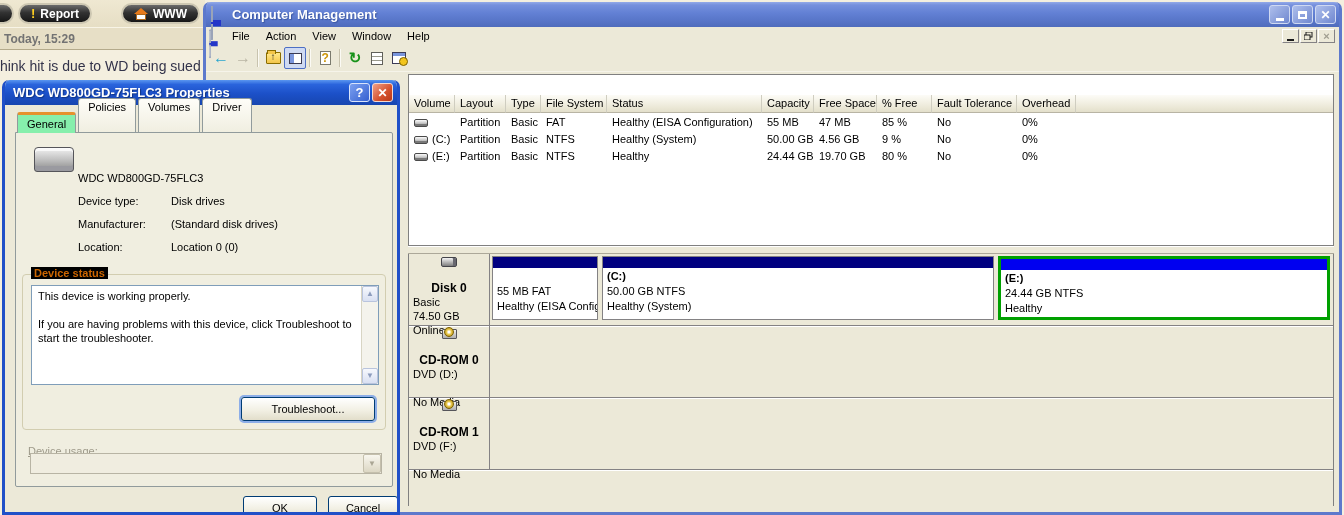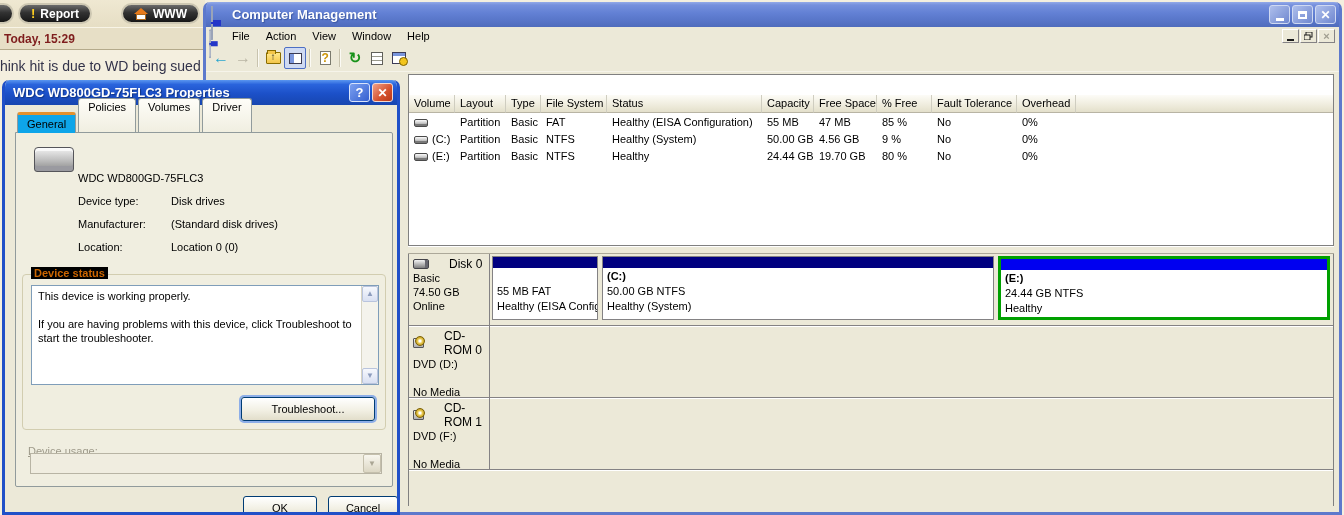--- a/index.html
+++ b/index.html
@@ -15,21 +15,21 @@
   .bg-toolbar { position:absolute; left:0; top:0; width:205px; height:27px;
     background:linear-gradient(#efe8d2,#e6dec4); }
   .pill { position:absolute; top:3px; height:21px; border-radius:11px;
     background:linear-gradient(180deg,#6b6b6b,#323232 45%,#171717);
     border:2px solid #cdc7b2; color:#fff; font-weight:bold; font-size:12px;
     display:flex; align-items:center; gap:5px; padding:0 11px; }
   .pill .picon { font-size:13px; line-height:1; }
   .bg-datebar { position:absolute; left:0; top:27px; width:205px; height:23px;
     background:#e7dfc6; border-top:1px solid #f8f4e6; border-bottom:1px solid #b4aa8b;
     display:flex; align-items:center; }
-  .bg-datebar span { font-weight:bold; font-size:12px; color:#7f1d1d; padding-left:4px; }
+  .bg-datebar span { font-weight:bold; font-size:12px; color:#737373; padding-left:4px; }
   .bg-message { position:absolute; left:-4px; top:58px; width:210px;
     font-size:14px; color:#33334a; white-space:nowrap; overflow:hidden; }
 
   
   .cm-window { position:absolute; left:203px; top:2px; width:1139px; height:513px;
     border:3px solid #5d79cc; border-top:none; border-radius:7px 7px 0 0;
     background:#ece9d8; }
   .cm-titlebar { height:25px; border-radius:5px 5px 0 0; padding:0 3px 0 5px;
     background:linear-gradient(180deg,#93aae8 0%,#7690dd 12%,#6280d4 45%,#5673c6 80%,#4f6cbc 100%);
     display:flex; align-items:center; }
@@ -94,21 +94,21 @@
   .drive-glyph { display:inline-block; width:14px; height:8px; vertical-align:-1px;
     background:linear-gradient(180deg,#fbfbfb,#cfcfcf 45%,#8e8e8e);
     border:1px solid #4a4a4a; border-radius:2px; box-shadow: inset 0 -2px 0 #787878; }
   .vol-label { margin-left:4px; }
 
   .splitter { height:8px; background:#ece9d8; border-top:1px solid #fff; border-bottom:1px solid #aca899; }
   .graph-pane { position:relative; border-left:1px solid #808080; border-right:1px solid #808080;
     background:#ece9d8; height:252px; }
   .g-row { display:flex; border-bottom:1px solid #848284; box-shadow:0 1px 0 #fff; }
   .g-label { width:81px; border-right:1px solid #848284; padding:3px 4px; line-height:14px; }
-  .g-label .hd { font-weight:normal; font-size:12px; display:flex; align-items:center; gap:20px; }
+  .g-label .hd { font-weight:bold; font-size:12px; display:flex; align-items:center; gap:14px;flex-direction:column; }
   .g-media { position:relative; flex:1; }
   .disk-glyph { display:inline-block; width:16px; height:10px;
     background:linear-gradient(180deg,#f4f4f4,#b9b9b9 50%,#7e7e7e);
     border:1px solid #44444a; border-radius:2px; box-shadow:inset -3px 0 0 #686870; }
   .cd-glyph { position:relative; display:inline-block; width:15px; height:10px;
     background:linear-gradient(180deg,#efefef,#b0b0b0); border:1px solid #55555a; border-radius:1px; }
   .cd-glyph::after { content:""; position:absolute; left:1px; top:-3px; width:8px; height:8px; border-radius:50%;
     background:radial-gradient(circle at 50% 50%, #fff 15%, #e8c84a 45%, #a8841a 90%); border:1px solid #7e6200; }
   .part-box { position:absolute; top:2px; height:64px; background:#fff; border:1px solid #848284;
     display:flex; flex-direction:column; }
@@ -129,21 +129,21 @@
     text-shadow:1px 1px 1px #103585; white-space:nowrap; overflow:hidden; }
   .dlg-help { width:21px; height:19px; border-radius:3px; border:1px solid #d9e4fb;
     background:linear-gradient(135deg,#7ba0f0,#3560d0); color:#fff; font-weight:bold; font-size:13px;
     display:flex; align-items:center; justify-content:center; margin-right:2px; }
   .dlg-close { width:21px; height:19px; border-radius:3px; border:1px solid #f4d9d0;
     background:linear-gradient(135deg,#f0a088,#d4502c 60%,#b83818); color:#fff; font-weight:bold;
     font-size:12px; display:flex; align-items:center; justify-content:center; }
   .tabs { position:absolute; left:12px; top:32px; height:21px; display:flex; align-items:flex-end; }
   .tab { height:35px; padding:2px 9px 0; background:linear-gradient(#fefdf8,#f0eee0);
     border:1px solid #919b9c; border-bottom:none; border-radius:3px 3px 0 0; margin-right:2px; }
-  .tab.active { height:21px; padding-top:3px; background:#0ea5e9;
+  .tab.active { height:21px; padding-top:3px; background:#86efac;
     border-top:3px solid #e5912d; position:relative; z-index:3; }
   .tab-panel { position:absolute; left:10px; top:52px; width:378px; height:355px;
     border:1px solid #919b9c; background:#f0eee0; border-radius:0 2px 2px 2px; z-index:2; }
   .hdd-icon { position:absolute; left:18px; top:14px; width:40px; height:25px; border-radius:4px 4px 3px 3px;
     background:linear-gradient(180deg,#f2f2f2,#bcbcbc 55%,#8a8a8a); border:1px solid #55555a;
     box-shadow: inset 0 3px 0 rgba(255,255,255,.7), inset 0 -5px 0 #9a9aa0; }
   .dev-name { position:absolute; left:62px; top:20px;margin-top:19px; }
   .field-label { position:absolute; left:62px; }
   .field-value { position:absolute; left:155px; }
   .groupbox { position:absolute; left:6px; top:141px; width:364px; height:156px;

